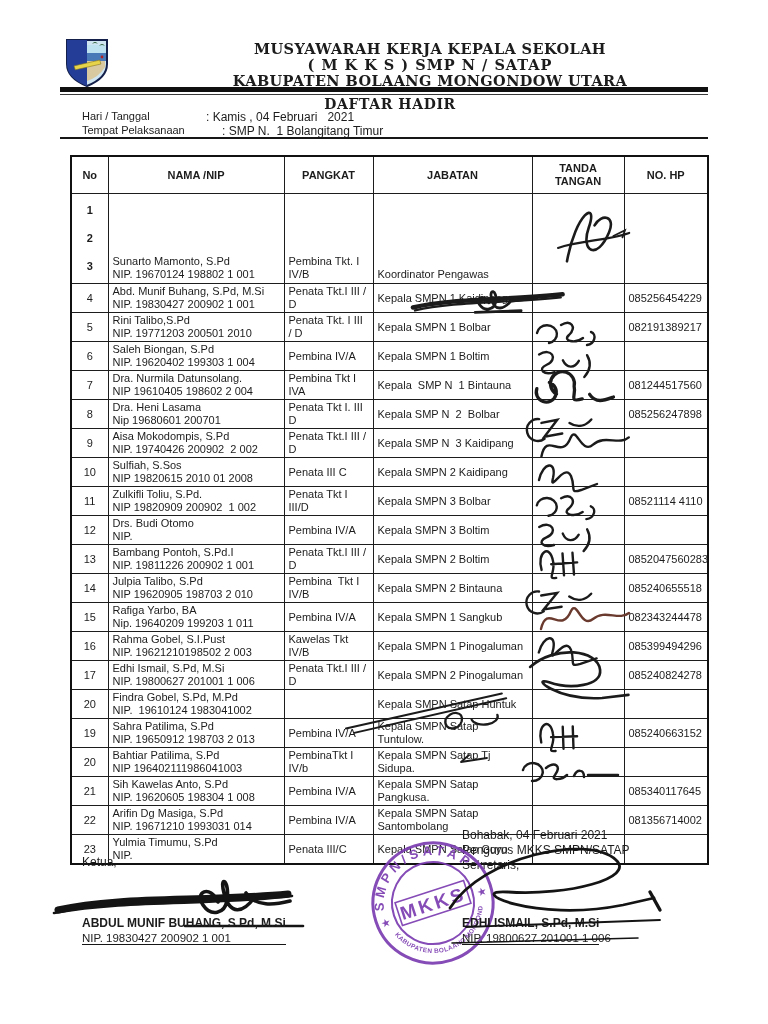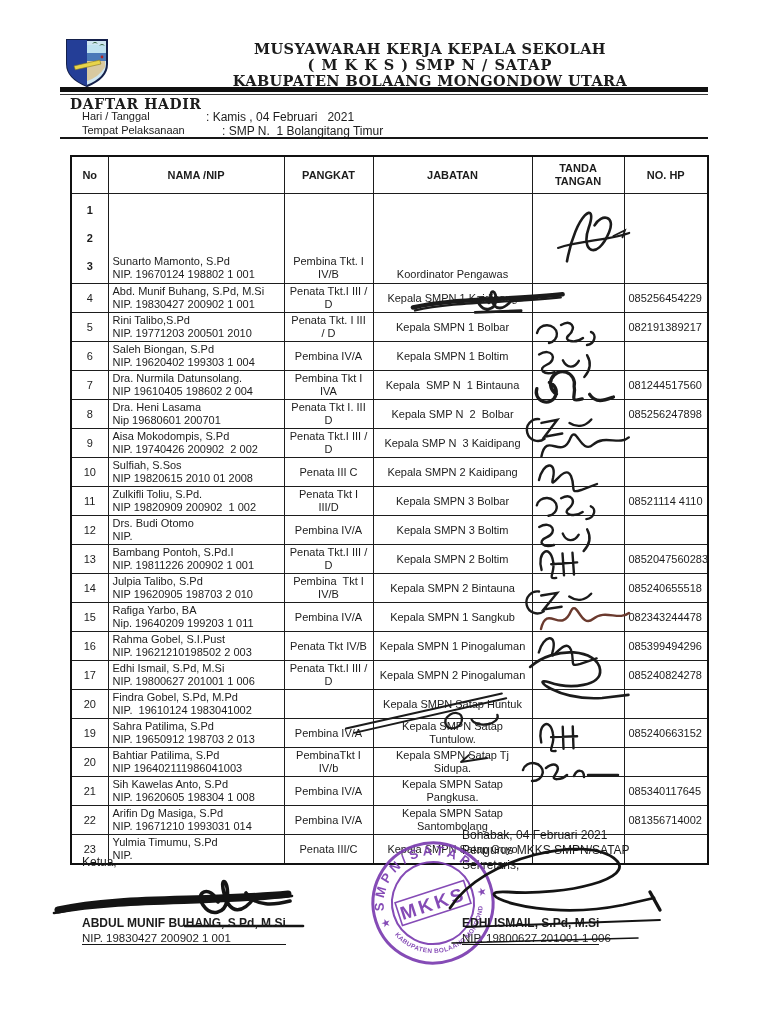--- a/index.html
+++ b/index.html
@@ -5,34 +5,34 @@
   html,body{margin:0;padding:0;background:#ffffff;}
   .page{position:relative;width:710px;height:1024px;background:#fff;overflow:hidden;
         font-family:"Liberation Sans", sans-serif;color:#1c1c1c;margin-top:8px;}
   .abs{position:absolute;}
   
   .org-title{left:165px;top:33px;width:530px;text-align:center;
              font-family:"DejaVu Serif", serif;font-weight:700;line-height:16px;font-size:14.5px;letter-spacing:.4px;}
   .org-title .l2{letter-spacing:1px;}
   .rule-thick{left:60px;top:79px;width:648px;height:5px;background:#101010;}
   .rule-thick2{left:60px;top:86px;width:648px;height:1px;background:#3a3a3a;}
-  .doc-title{left:70px;top:88px;width:640px;text-align:left;
+  .doc-title{left:70px;top:88px;width:640px;text-align:center;
              font-family:"DejaVu Serif", serif;font-weight:700;font-size:14px;letter-spacing:.6px;}
   .meta-label{font-size:11px;}
   .meta-value{font-size:12px;white-space:pre-wrap;}
   .rule-thin{left:60px;top:129px;width:648px;height:2px;background:#161616;}
   
   table.att{position:absolute;left:70px;top:147px;width:637px;border-collapse:collapse;table-layout:fixed;
             font-size:11px;line-height:13px;}
   table.att th,table.att td{border:1px solid #1d1d1d;padding:1px 4px;vertical-align:middle;overflow:visible;}
   table.att{border:2px solid #111;}
   table.att thead th{font-weight:700;text-align:center;height:34px;font-size:11px;}
   td.c-no{text-align:center;}
   td.c-name .nm, td.c-name .nip{white-space:pre-wrap;}
-  td.c-jab{padding-left:6px;white-space:pre-wrap;text-align:center;}
+  td.c-jab{padding-left:6px;white-space:pre-wrap;}
   td.c-hp{padding-left:5px;}
   td.c-sig{position:relative;}
   tr.r{height:28px;}
   tr.block{height:76px;}
   tr.block td{vertical-align:bottom;padding-bottom:2px;}
   tr.block td.c-no{vertical-align:top;padding-top:3px;}
   .no-stack span{display:block;height:28px;line-height:26px;font-weight:700;}
   .sig{position:absolute;pointer-events:none;overflow:visible;}
   
   .f-text{font-size:12px;}
@@ -296,21 +296,21 @@
             </svg>
           </td>
       <td class="c-hp">082343244478</td>
     </tr>
         <tr class="r">
       <td class="c-no">16</td>
       <td class="c-name">
         <div class="nm">Rahma Gobel, S.I.Pust</div>
         <div class="nip">NIP. 19621210198502 2 003</div>
       </td>
-      <td class="c-jab">Penata Tkt IV/B</td>
+      <td class="c-jab">Kawelas Tkt IV/B</td>
       <td class="c-jab">Kepala SMPN 1 Pinogaluman</td>
       <td class="c-sig">
             <svg viewBox="0 0 112 46" width="112" height="46" class="sig" style="left: -6px; top: -8px; transform: rotate(2deg);">
               <path d="M12,30 c4,-18 18,-20 14,-2 c-4,16 12,-16 18,-2 c5,12 -2,18 10,14 l16,-6" fill="none" stroke="#1b1b1b" stroke-width="2.4" stroke-linecap="round"></path>
             </svg>
           </td>
       <td class="c-hp">085399494296</td>
     </tr>
         <tr class="r">
       <td class="c-no">17</td>

